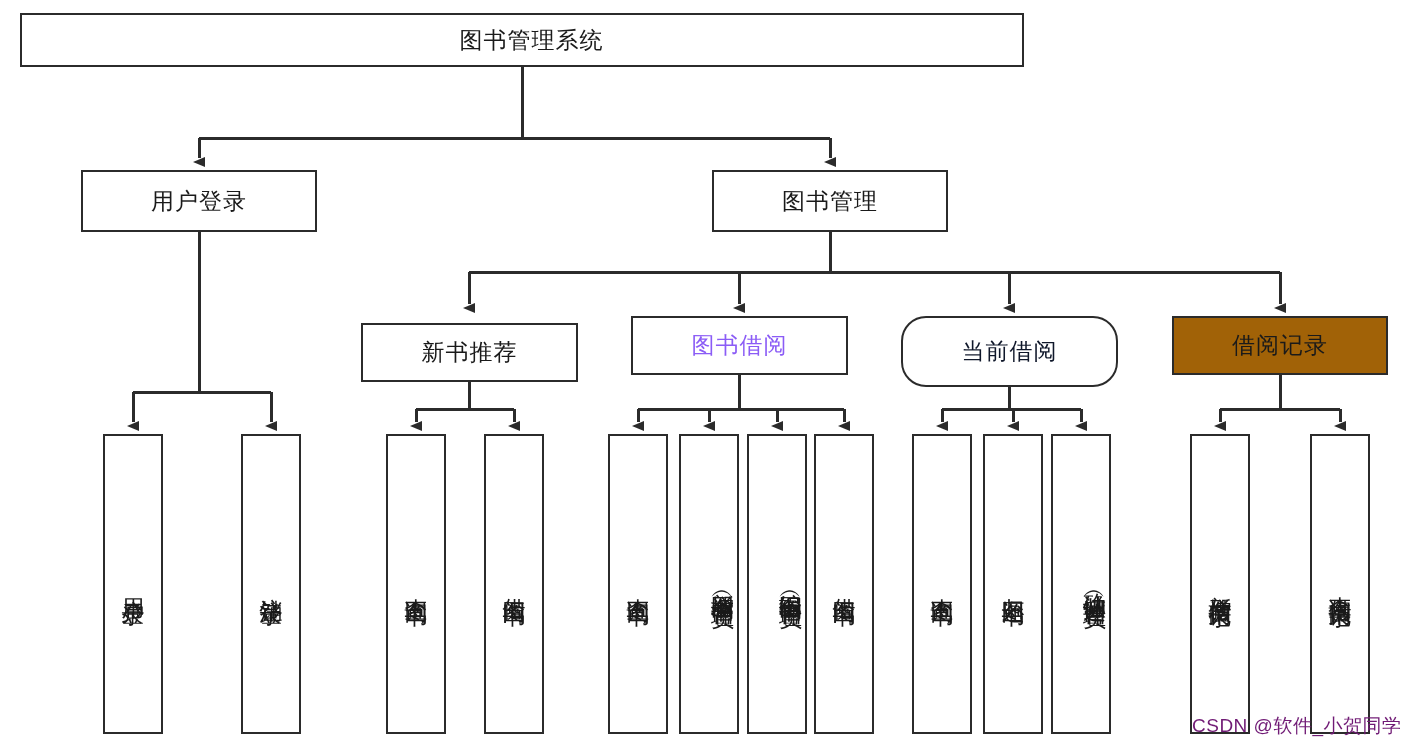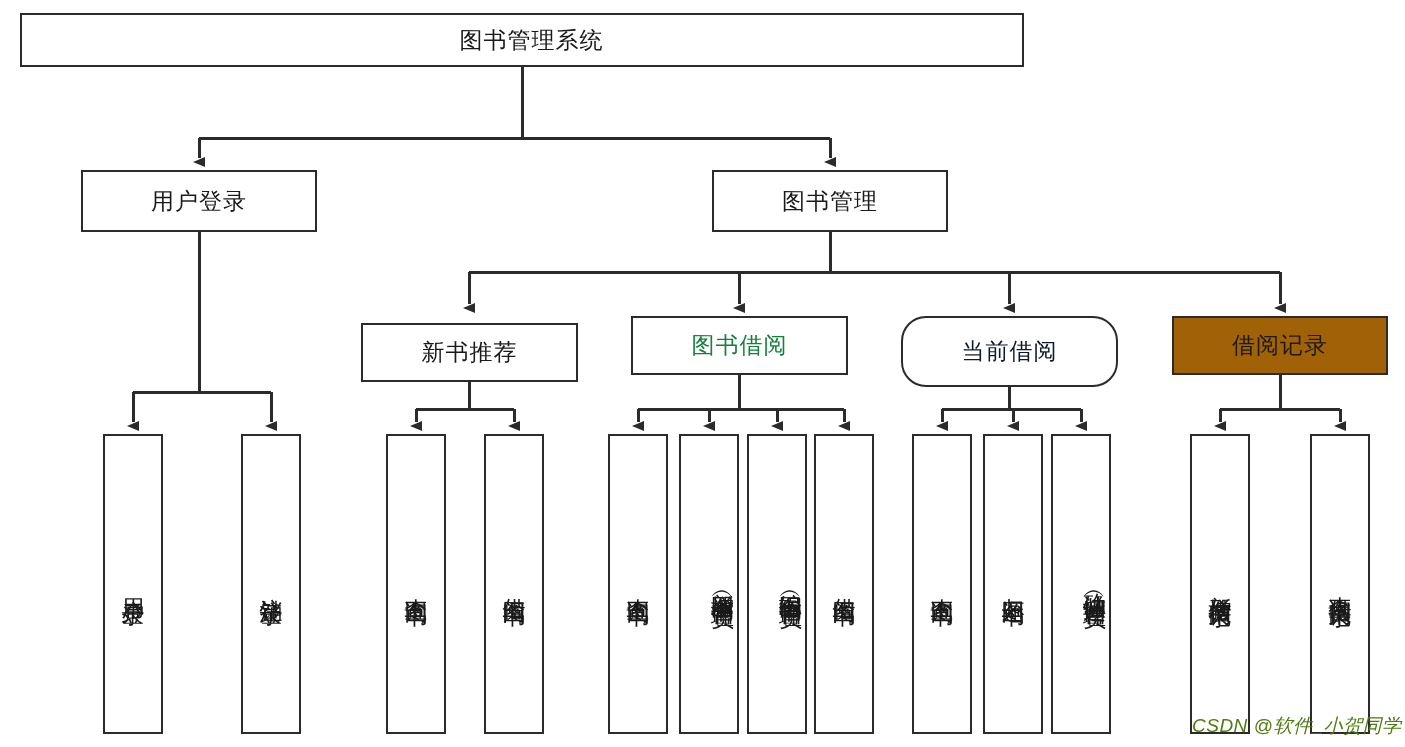--- a/index.html
+++ b/index.html
@@ -132,21 +132,21 @@
   <div class="node horiz" id="node-l2-0" style="left: 81px; top: 170px; width: 236px; height: 62px; border-color: rgb(43, 43, 43); background: rgb(255, 255, 255); color: rgb(26, 26, 26);">
     <span class="node-label">用户登录</span>
   </div>
   <div class="node horiz" id="node-l2-1" style="left: 712px; top: 170px; width: 236px; height: 62px; border-color: rgb(43, 43, 43); background: rgb(255, 255, 255); color: rgb(26, 26, 26);">
     <span class="node-label">图书管理</span>
   </div>
 
   <div class="node horiz" id="node-l3-0" style="left: 361px; top: 316px; width: 217px; height: 59px; border-color: rgb(43, 43, 43); background: rgb(255, 255, 255); color: rgb(26, 26, 26); margin-top: 7px;">
     <span class="node-label">新书推荐</span>
   </div>
-  <div class="node horiz" id="node-l3-1" style="left: 631px; top: 316px; width: 217px; height: 59px; border-color: rgb(43, 43, 43); background: rgb(255, 255, 255); color: #15803d;">
+  <div class="node horiz" id="node-l3-1" style="left: 631px; top: 316px; width: 217px; height: 59px; border-color: rgb(43, 43, 43); background: rgb(255, 255, 255); color: #8b5cf6;">
     <span class="node-label">图书借阅</span>
   </div>
   <div class="node horiz" id="node-l3-2" style="left: 901px; top: 316px; width: 217px; height: 71px; border-color: rgb(43, 43, 43); background: rgb(255, 255, 255); color: #0f172a; border-radius: 25px;">
     <span class="node-label">当前借阅</span>
   </div>
   <div class="node horiz" id="node-l3-3" style="left: 1172px; top: 316px; width: 216px; height: 59px; border-color: rgb(43, 43, 43); background: #a16207; color: rgb(26, 26, 26);">
     <span class="node-label">借阅记录</span>
   </div>
 
   <div class="node vert centered" id="node-leaf-0" style="left: 103px; top: 434px; width: 60px; height: 300px; border-color: rgb(43, 43, 43); background: rgb(255, 255, 255); color: rgb(26, 26, 26);">
@@ -182,14 +182,14 @@
   <div class="node vert" id="node-leaf-10" style="left: 1051px; top: 434px; width: 60px; height: 300px; border-color: rgb(43, 43, 43); background: rgb(255, 255, 255); color: rgb(26, 26, 26);">
     <span class="node-label">确认归还（管理员）</span>
   </div>
   <div class="node vert centered" id="node-leaf-11" style="left: 1190px; top: 434px; width: 60px; height: 300px; border-color: rgb(43, 43, 43); background: rgb(255, 255, 255); color: rgb(26, 26, 26);">
     <span class="node-label">新增借阅记录</span>
   </div>
   <div class="node vert centered" id="node-leaf-12" style="left: 1310px; top: 434px; width: 60px; height: 300px; border-color: rgb(43, 43, 43); background: rgb(255, 255, 255); color: rgb(26, 26, 26);">
     <span class="node-label">查询借阅记录</span>
   </div>
 
-  <div id="watermark" style="color: #4d7c0f; font-style: italic;">CSDN @软件_小贺同学</div>
+  <div id="watermark" style="color: #701a75;">CSDN @软件_小贺同学</div>
 </div>
 
 </body></html>

